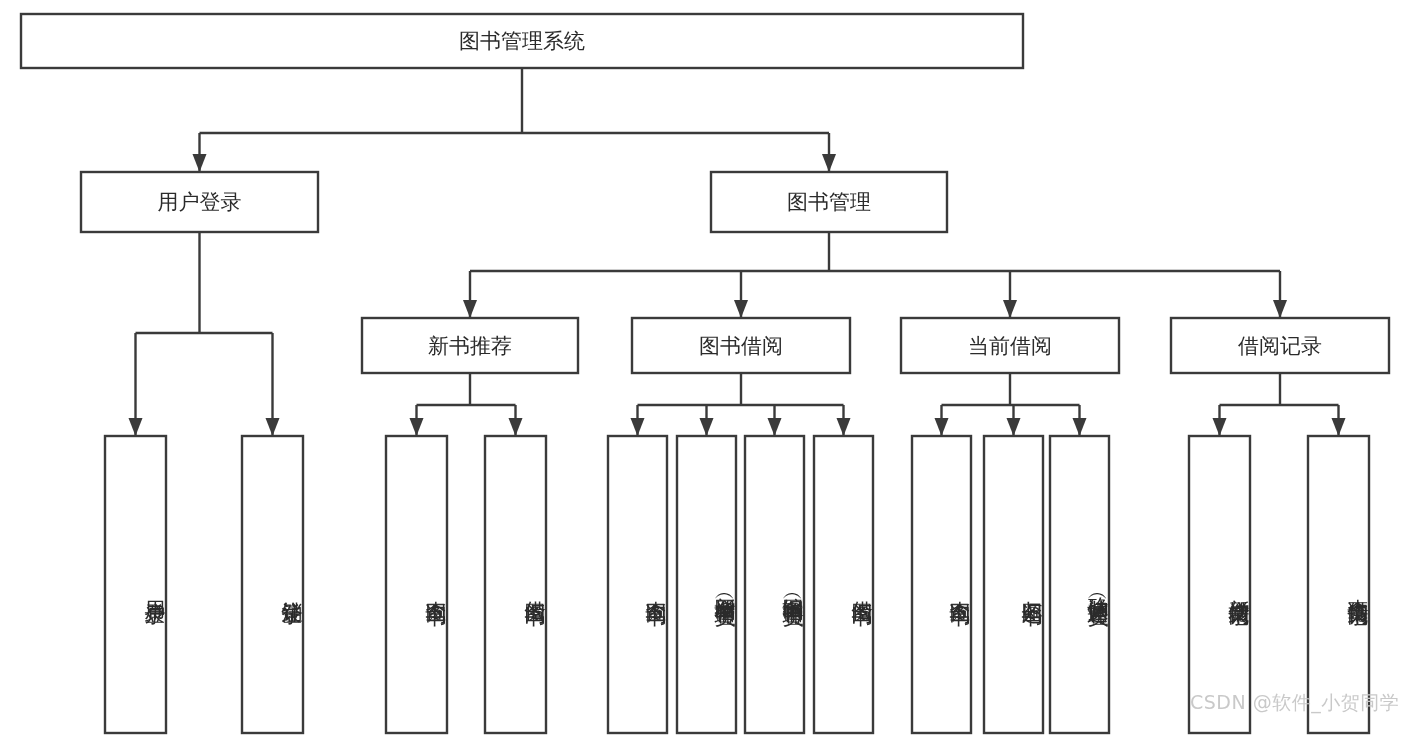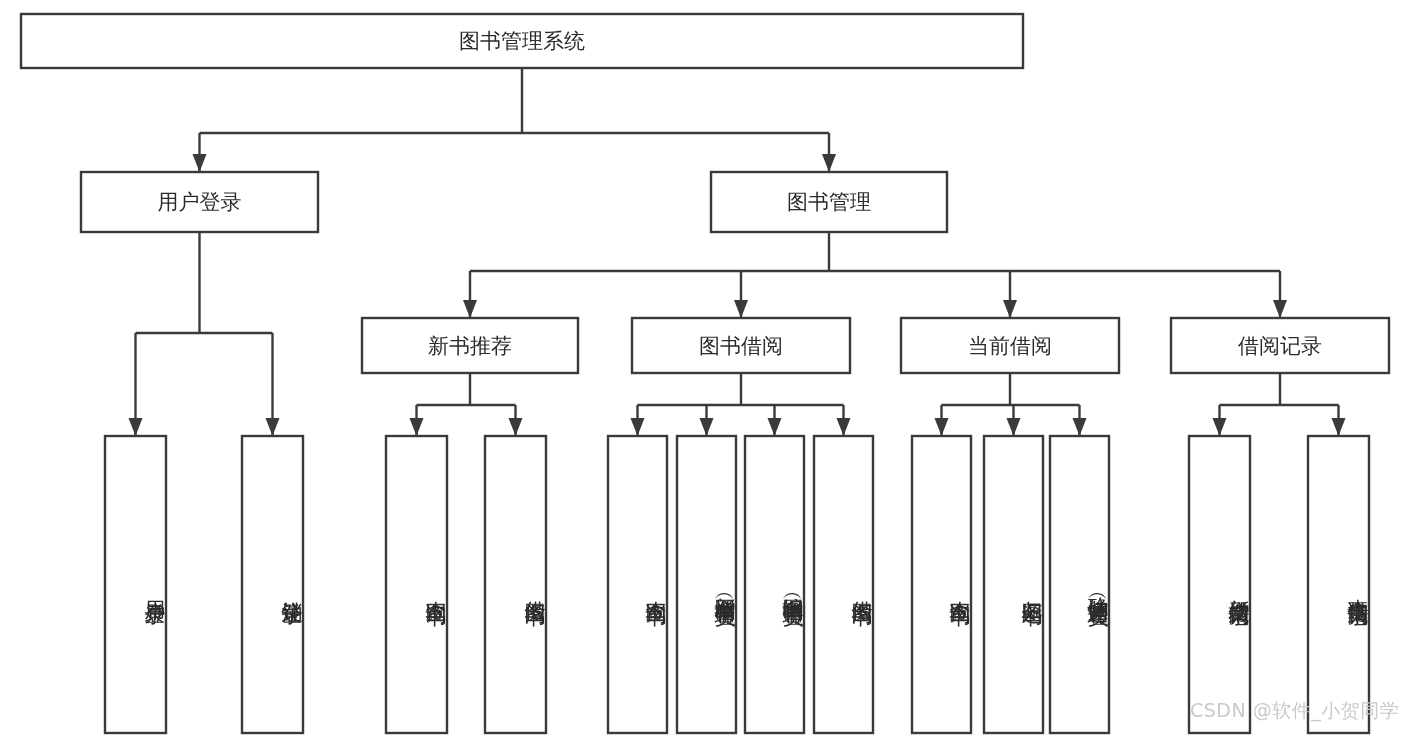--- a/index.html
+++ b/index.html
@@ -182,15 +182,15 @@
       <div class="node-label-v" style="left: 677px; top: 450px; width: 59px; height: 273px;">新增图书（管理员）</div>
       <div class="node-label-v" style="left: 745px; top: 450px; width: 59px; height: 273px;">编辑图书（管理员）</div>
       <div class="node-label-v" style="left: 814px; top: 450px; width: 59px; height: 273px;">借阅图书</div>
       <div class="node-label-v" style="left: 912px; top: 450px; width: 59px; height: 273px;">查询图书</div>
       <div class="node-label-v" style="left: 984px; top: 450px; width: 59px; height: 273px;">归还图书</div>
       <div class="node-label-v" style="left: 1050px; top: 450px; width: 59px; height: 273px;">确认归还（管理员）</div>
       <div class="node-label-v" style="left: 1189px; top: 450px; width: 61px; height: 273px;">新增借阅记录</div>
       <div class="node-label-v" style="left: 1308px; top: 450px; width: 61px; height: 273px;">查询借阅记录</div>
     </div>
 
-  <div class="watermark" style="left: 1190px; top: 690px; margin-top: 8px;">CSDN @软件_小贺同学</div>
+  <div class="watermark" style="left: 1190px; top: 690px;">CSDN @软件_小贺同学</div>
 
 </div>
 
 </body></html>

